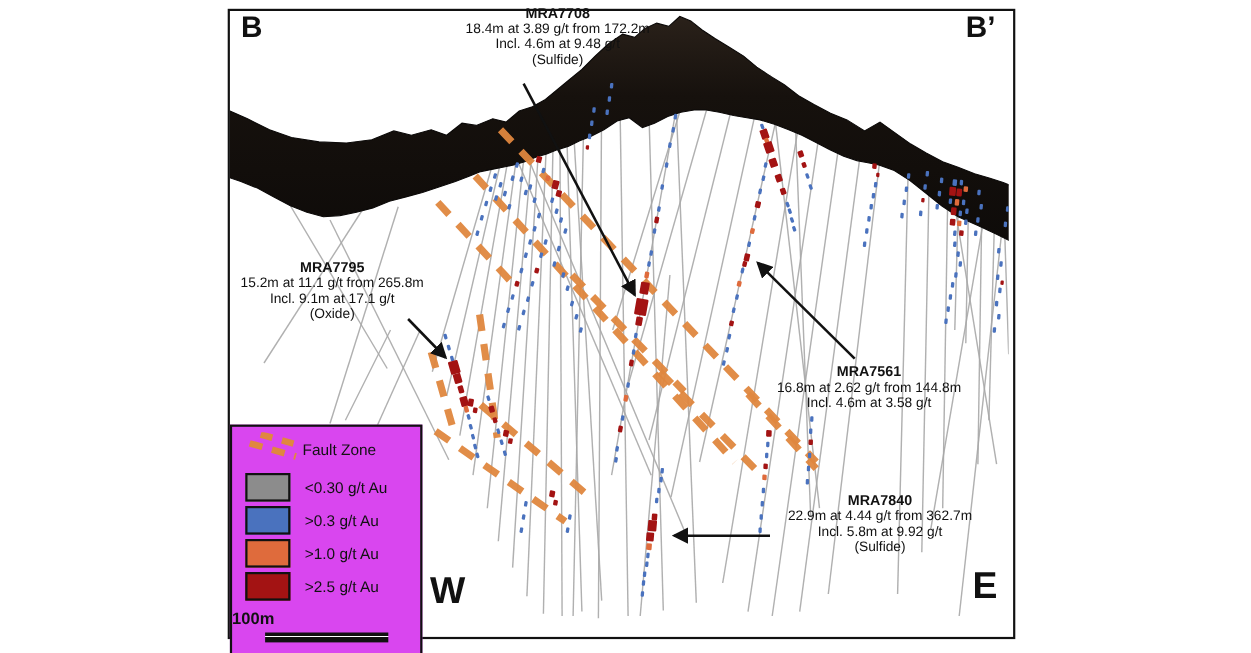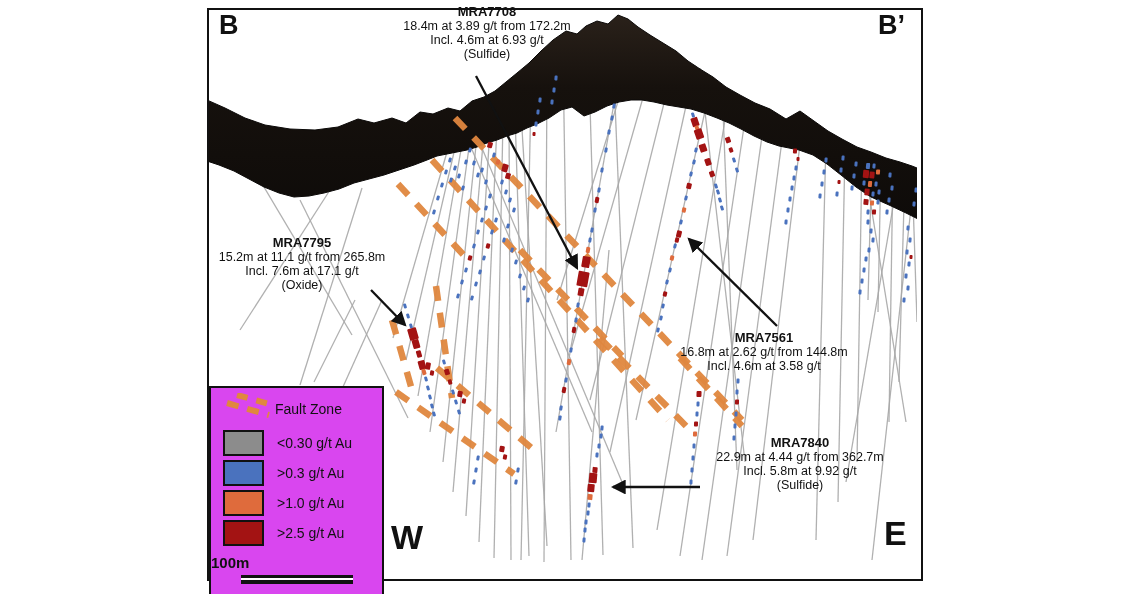--- a/index.html
+++ b/index.html
@@ -8,24 +8,24 @@
   #diagram{position:absolute;left:0;top:0;width:1137px;height:594px;}
   .frame{position:absolute;left:207px;top:8px;width:712px;height:569px;
          border:2.5px solid #111;pointer-events:none;}
   .corner{position:absolute;font-weight:bold;color:#111;}
   .corner.tl{left:219px;top:10px;font-size:27px;}
   .corner.tr{left:878px;top:10px;font-size:27px;}
   .corner.bl{left:391px;top:518px;font-size:34px;}
   .corner.br{left:884px;top:514px;font-size:34px;}
   .ann{position:absolute;text-align:center;color:#111;font-size:12.5px;line-height:14px;}
   .ann .t{font-weight:bold;font-size:13px;}
-  .ann1{left:360px;top:5px;width:254px;}
+  .ann1{left:380px;top:5px;width:254px;}
   .ann2{left:190px;top:236px;width:224px;}
-  .ann3{left:652px;top:331px;width:224px;}
-  .ann4{left:688px;top:436px;width:224px;}
+  .ann3{left:678px;top:331px;width:224px;}
+  .ann4{left:688px;top:448px;width:224px;}
   .legend{position:absolute;left:209px;top:386px;width:175px;height:236px;
           background:#d946ef;border:2.5px solid #111;box-sizing:border-box;}
   .lrow{display:flex;align-items:center;margin:4px 0 0 12px;height:26px;}
   .lrow.fault{height:34px;margin-top:4px;}
   .swatch{width:37px;height:22px;border:2px solid #111;flex:0 0 auto;margin-right:13px;}
   .llabel{font-size:14px;color:#111;}
   .fault-sample{width:52px;height:32px;flex:0 0 auto;margin-right:0px;}
   .scale-label{font-weight:bold;font-size:15px;color:#111;text-align:left;margin-top:8px;}
   .scalebar{margin:4px auto 0 auto;width:112px;height:9px;
             background:linear-gradient(#111 0 3px,#fff 3px 4.5px,#111 4.5px 100%);}
@@ -345,28 +345,28 @@
   <div class="frame"></div>
 
   <div class="corner tl">B</div>
   <div class="corner tr">B’</div>
   <div class="corner bl">W</div>
   <div class="corner br">E</div>
 
   <div class="ann ann1">
     <div class="t">MRA7708</div>
     <div>18.4m at 3.89 g/t from 172.2m</div>
-    <div>Incl. 4.6m at 6.93 g/t</div>
+    <div>Incl. 4.6m at 9.48 g/t</div>
     <div>(Sulfide)</div>
   </div>
 
   <div class="ann ann2">
     <div class="t">MRA7795</div>
     <div>15.2m at 11.1 g/t from 265.8m</div>
-    <div>Incl. 7.6m at 17.1 g/t</div>
+    <div>Incl. 9.1m at 17.1 g/t</div>
     <div>(Oxide)</div>
   </div>
 
   <div class="ann ann3">
     <div class="t">MRA7561</div>
     <div>16.8m at 2.62 g/t from 144.8m</div>
     <div>Incl. 4.6m at 3.58 g/t</div>
   </div>
 
   <div class="ann ann4">

